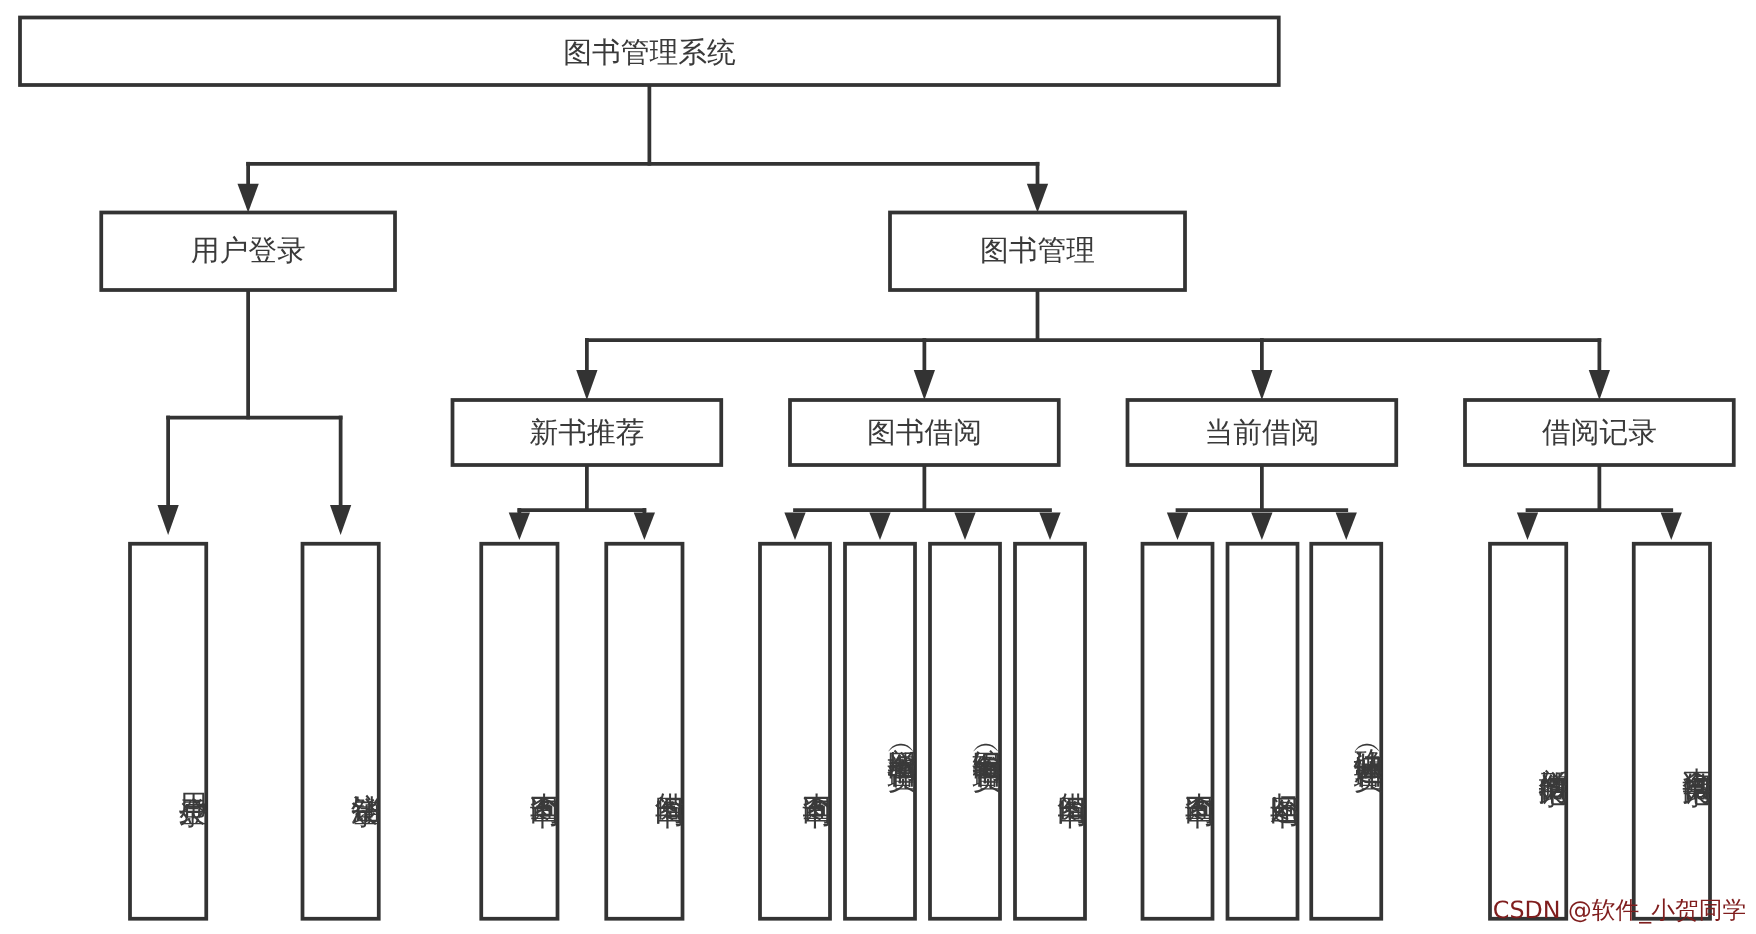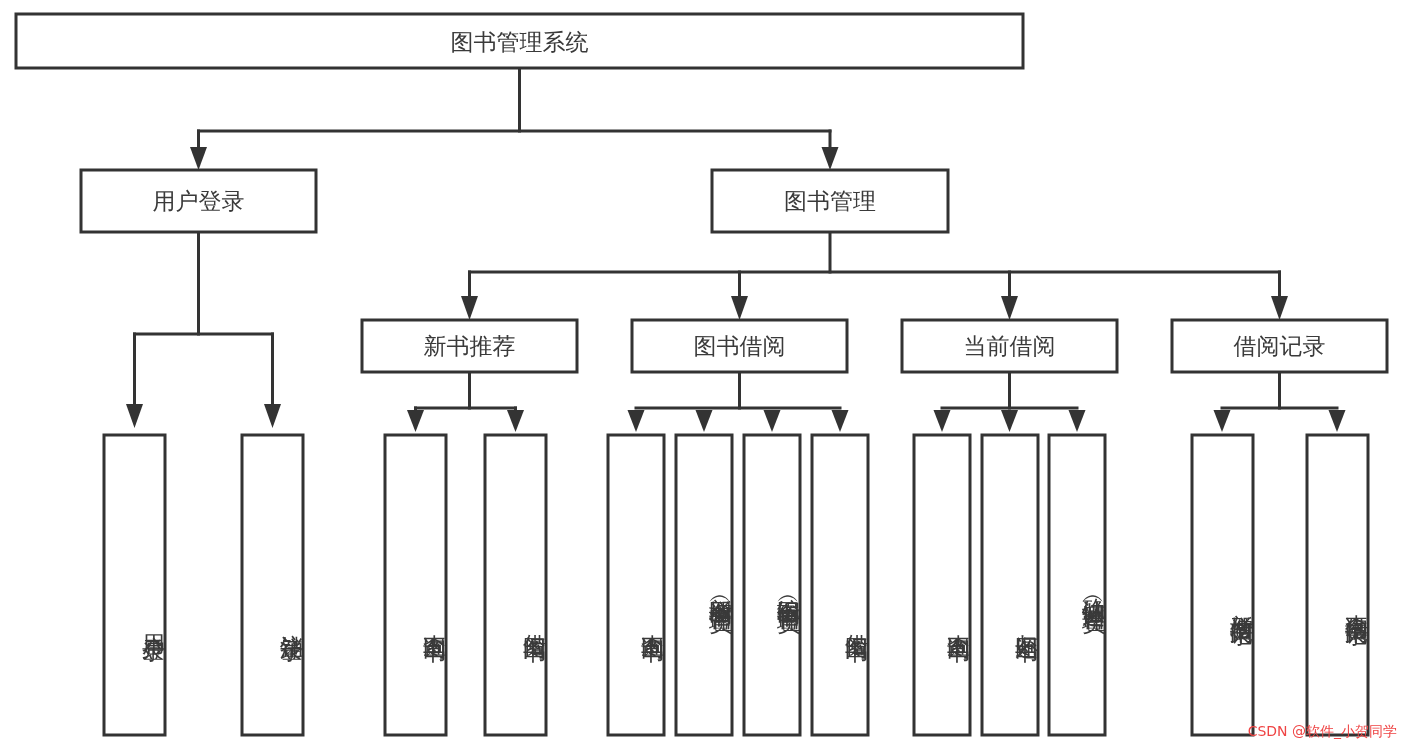--- a/index.html
+++ b/index.html
@@ -62,22 +62,22 @@
     pointer-events: none;
     display: flex;
     align-items: flex-start;
     justify-content: center;
   }
   .watermark {
     position: absolute;
     right: 8px;
     bottom: 6px;
     font-family: "DejaVu Sans", "Liberation Sans", sans-serif;
-    font-size: 14px;
-    color: #ef4444;
+    font-size: 19px;
+    color: #7f1d1d;
     white-space: nowrap;
   }
 </style>
 </head>
 <body>
 
 <div id="diagram-root">
 
   <svg class="chart-svg" viewBox="0 0 1405 747" xmlns="http://www.w3.org/2000/svg">
 

